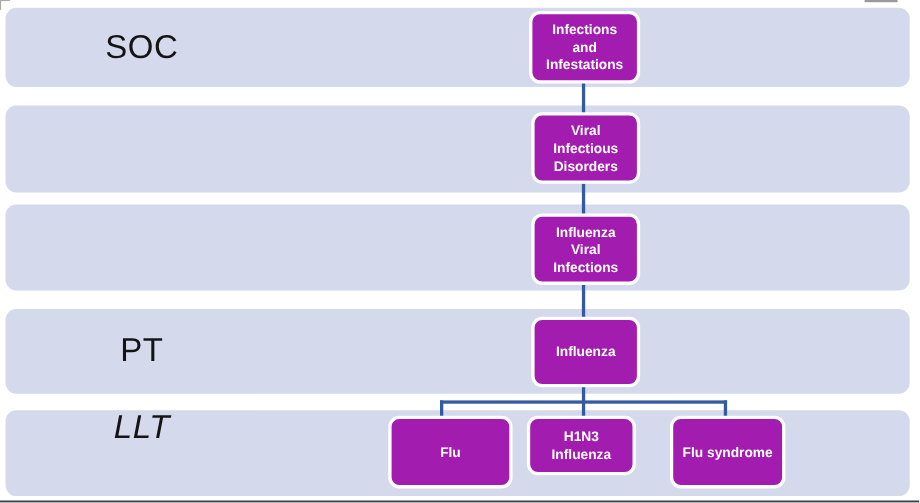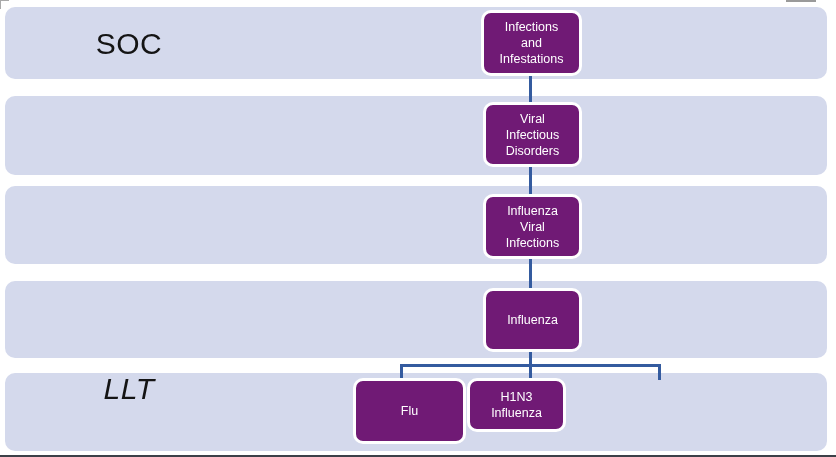--- a/index.html
+++ b/index.html
@@ -52,40 +52,40 @@
   .conn-v1 { left: 529px; top: 75px;  width: 3px; height: 30px; }
   .conn-v2 { left: 529px; top: 167px; width: 3px; height: 30px; }
   .conn-v3 { left: 529px; top: 259px; width: 3px; height: 31px; }
   .conn-v4 { left: 529px; top: 350px; width: 3px; height: 30px; }
   .conn-h  { left: 400px; top: 364px; width: 261px; height: 3px; }
   .conn-vl { left: 400px; top: 364px; width: 3px; height: 16px; }
   .conn-vr { left: 658px; top: 364px; width: 3px; height: 16px; }
   
   .node {
     position: absolute;
-    background: #701a75;
+    background: #a21caf;
     border: 3px solid #ffffff;
     border-radius: 10px;
     box-sizing: border-box;
     color: #ffffff;
     font-size: 12.5px;
-    font-weight: 400;
+    font-weight: 700;
     line-height: 1.28;
     display: flex;
     align-items: center;
     justify-content: center;
     text-align: center;
     white-space: pre-line;
   }
   .node-soc     { left: 481px; top: 10px;  width: 101px; height: 66px; }
   .node-hlgt    { left: 483px; top: 102px; width: 99px;  height: 65px; }
   .node-hlt     { left: 483px; top: 194px; width: 99px;  height: 65px; }
   .node-pt      { left: 483px; top: 288px; width: 99px;  height: 64px; }
   .node-flu     { left: 353px; top: 378px; width: 113px;  height: 66px; }
-  .node-h1n3    { left: 467px; top: 378px; width: 99px;  height: 54px; }
+  .node-h1n3    { left: 479px; top: 378px; width: 99px;  height: 54px; }
   .node-flusyn  { left: 609px; top: 378px; width: 105px; height: 66px; }
   
   .corner-artifact {
     position: absolute;
     left: 0; top: 0;
     width: 8px; height: 8px;
     border-left: 1px solid #a9a9a9;
     border-top: 1px solid #a9a9a9;
   }
   .top-artifact {
@@ -106,20 +106,21 @@
 
 <div id="canvas">
 
   <div class="band band-1"></div>
   <div class="band band-2"></div>
   <div class="band band-3"></div>
   <div class="band band-4"></div>
   <div class="band band-5"></div>
 
   <div class="row-label row-label-1">SOC</div>
+  <div class="row-label row-label-4">PT</div>
   <div class="row-label row-label-5">LLT</div>
 
   <div class="conn conn-v1"></div>
   <div class="conn conn-v2"></div>
   <div class="conn conn-v3"></div>
   <div class="conn conn-v4"></div>
   <div class="conn conn-h"></div>
   <div class="conn conn-vl"></div>
   <div class="conn conn-vr"></div>
 
@@ -129,18 +130,19 @@
   <div class="node node-hlgt">Viral
 Infectious
 Disorders</div>
   <div class="node node-hlt">Influenza
 Viral
 Infections</div>
   <div class="node node-pt">Influenza</div>
   <div class="node node-flu">Flu</div>
   <div class="node node-h1n3">H1N3
 Influenza</div>
+  <div class="node node-flusyn">Flu syndrome</div>
 
   <div class="corner-artifact"></div>
   <div class="top-artifact"></div>
   <div class="bottom-edge"></div>
 
 </div>
 
 </body></html>

